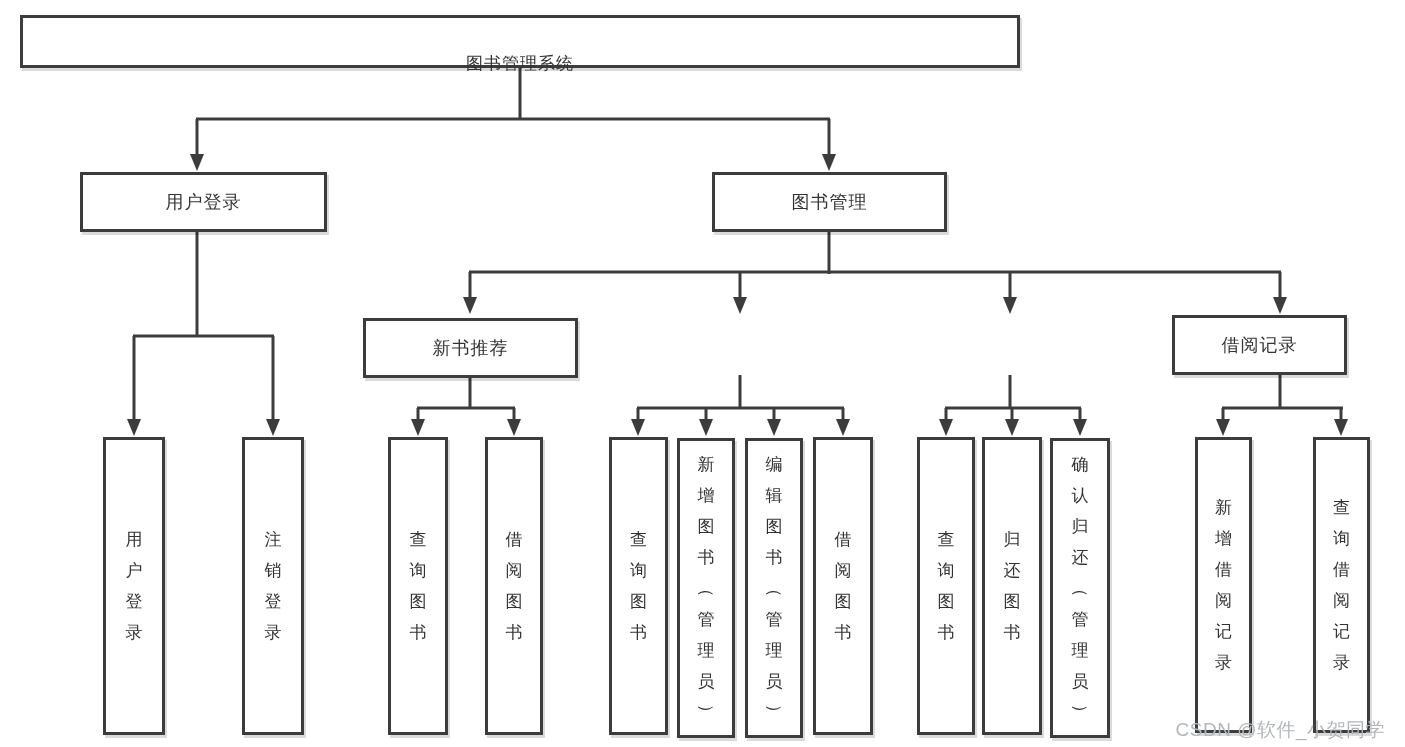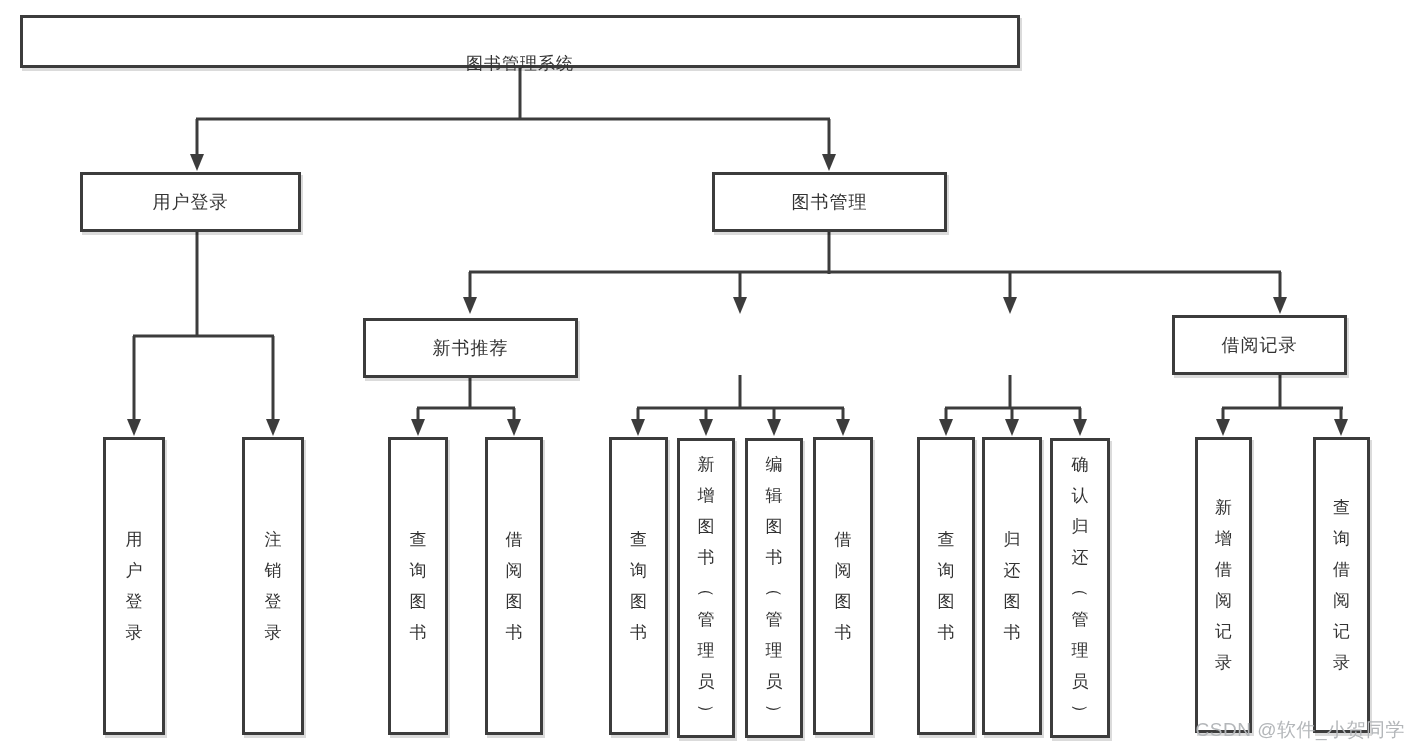--- a/index.html
+++ b/index.html
@@ -52,21 +52,21 @@
     font-size: 17px;
     color: #333333;
     text-align: center;
     display: flex;
     align-items: center;
     justify-content: center;
   }
   .vrot { transform: rotate(90deg); }
   .watermark {
     position: absolute;
-    right: 0;
+    right: 20px;
     bottom: 4px;
     font-size: 19px;
     color: #b4b7ba;
     letter-spacing: 0.5px;
     white-space: nowrap;
   }
 </style>
 </head>
 <body>
 
@@ -133,21 +133,21 @@
       <polygon points="1216,419 1230,419 1223,436" stroke="none"></polygon>
       <line x1="1341" y1="408" x2="1341" y2="421"></line>
       <polygon points="1334,419 1348,419 1341,436" stroke="none"></polygon>
     </g>
   </svg>
 
   <div class="box root" style="left:20px;top:15px;width:1000px;height:53px">
     <span class="hlabel">图书管理系统</span>
   </div>
 
-  <div class="box" style="left:80px;top:172px;width:221px;height:60px">
+  <div class="box" style="left:80px;top:172px;width:247px;height:60px">
     <span class="hlabel">用户登录</span>
   </div>
   <div class="box" style="left:712px;top:172px;width:235px;height:60px">
     <span class="hlabel">图书管理</span>
   </div>
 
   <div class="box" style="left:363px;top:318px;width:215px;height:60px">
     <span class="hlabel">新书推荐</span>
   </div>
   <div class="box" style="left:1172px;top:315px;width:175px;height:60px">

